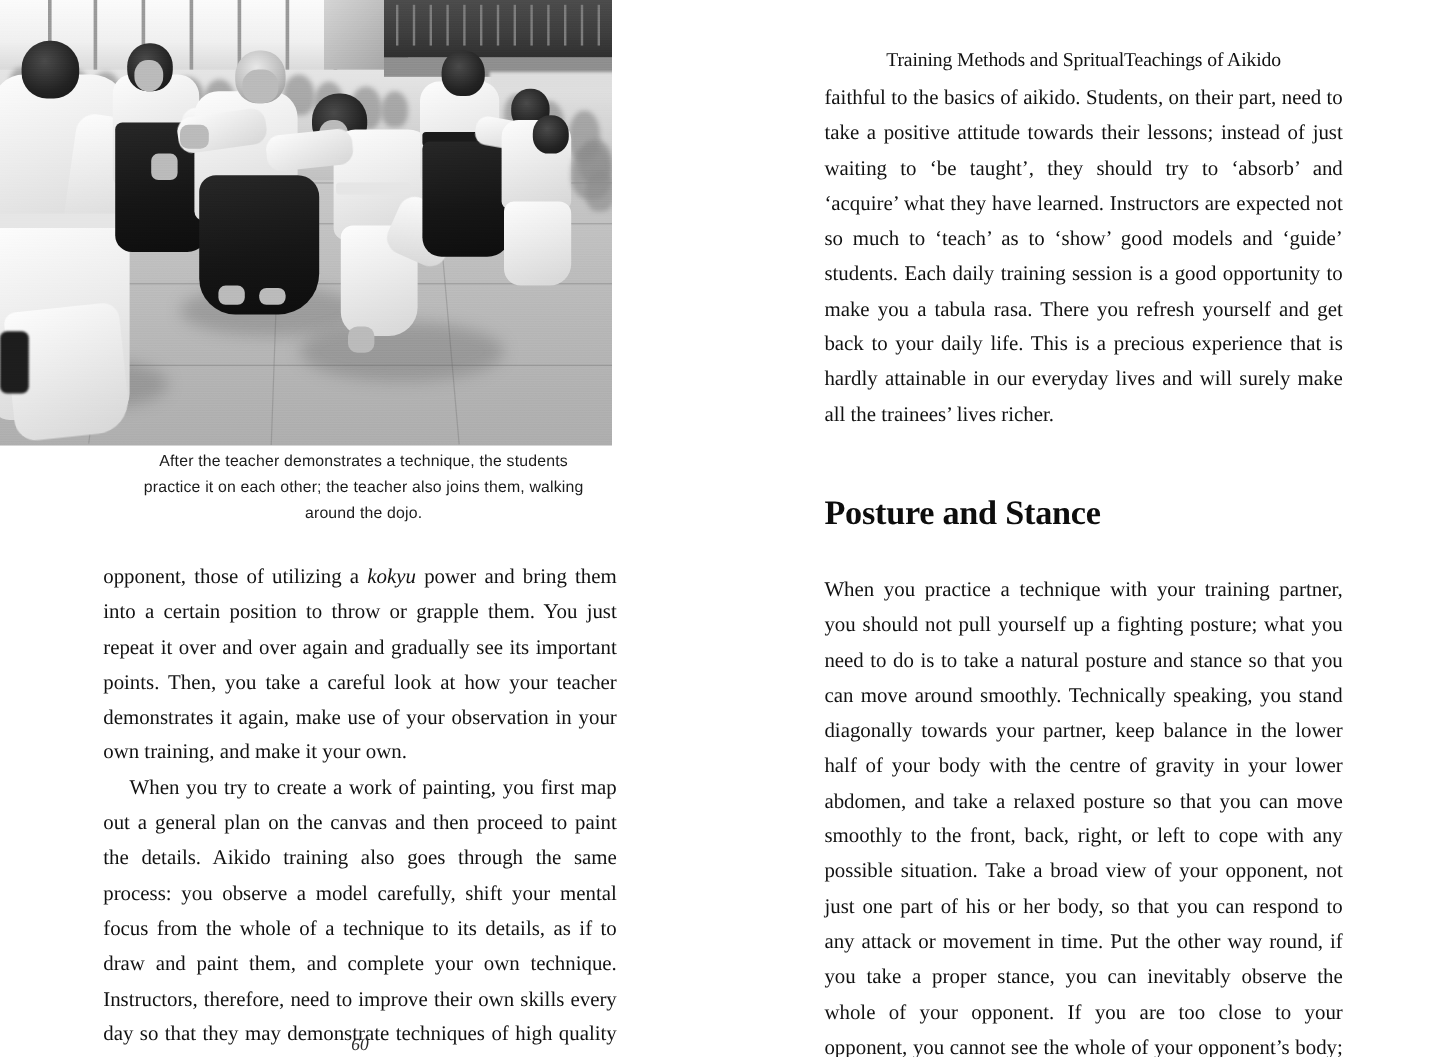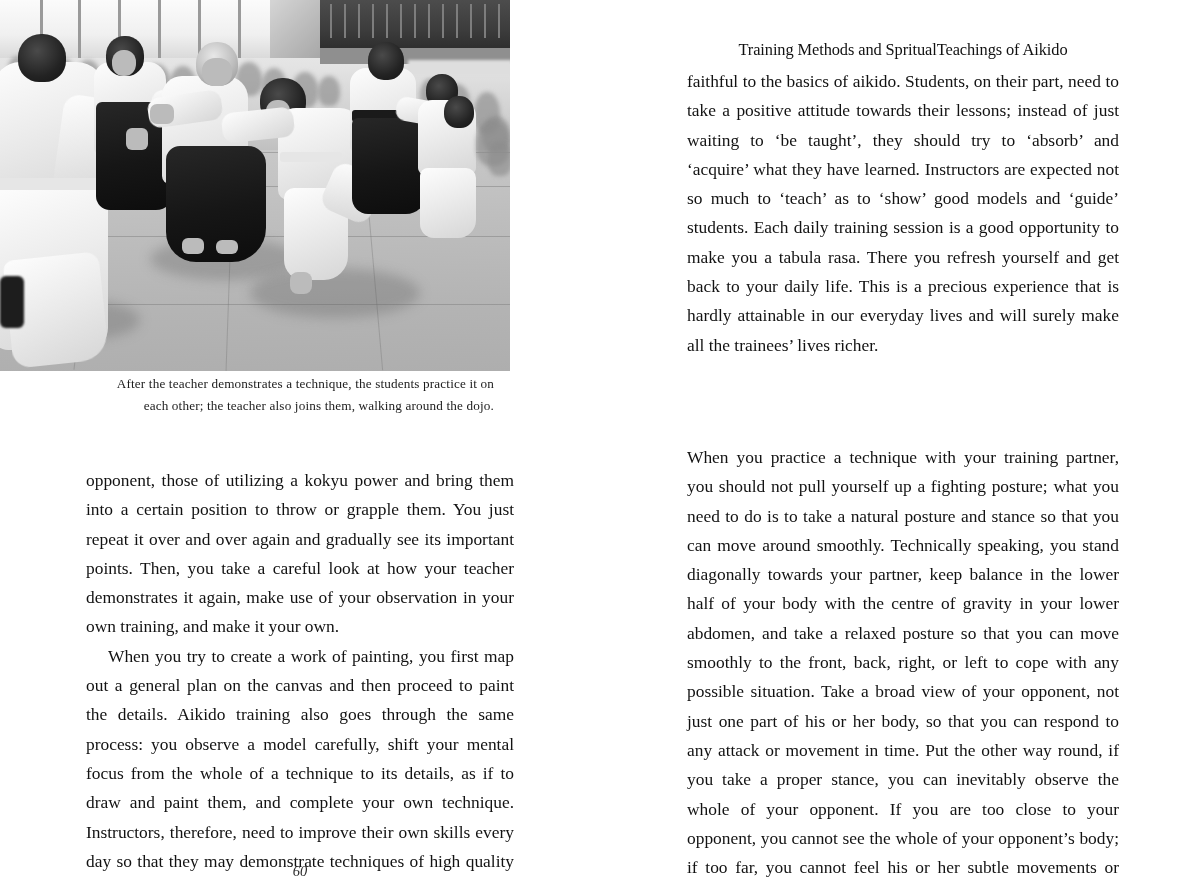--- a/index.html
+++ b/index.html
@@ -43,25 +43,25 @@
     position: absolute;
     inset: 0;
     filter: grayscale(100%);
   }
 
   .caption {
     position: absolute;
     left: 112px;
     top: 373px;
     width: 382px;
-    font-family: Liberation Serif, serif;
+    font-family: Liberation Sans, sans-serif;
     font-size: 13.2px;
     line-height: 22px;
     color: #1b1b1b;
-    text-align: right;
+    text-align: center;
     letter-spacing: 0.15px;
   }
 
   .col-left {
     position: absolute;
     left: 86px;
     top: 466px;
     width: 428px;
   }
 
@@ -103,20 +103,21 @@
     color: #121212;
     hyphens: none;
   }
   p.body.indent {
     text-indent: 22px;
   }
   p.body + p.body {
     margin-top: 0;
   }
   .ital {
+    font-style: italic;
   }
 
   h2.section-heading {
     margin: 0;
     font-family: "Liberation Serif", serif;
     font-weight: bold;
     font-size: 28.5px;
     line-height: 34px;
     color: #0d0d0d;
     letter-spacing: -0.2px;
@@ -369,19 +370,20 @@
     <div class="folio folio-left">60</div>
   </div>
 
   <div class="page-right">
 
     <div class="running-head">Training Methods and SpritualTeachings of Aikido</div>
 
     <div class="col-right">
       <p class="body" id="rp0"><span>faithful to the basics of aikido. Students, on their part, need to take a positive attitude towards their lessons; instead of just waiting to ‘be taught’, they should try to ‘absorb’ and ‘acquire’ what they have learned. Instructors are expected not so much to ‘teach’ as to ‘show’ good models and ‘guide’ students. Each daily training session is a good opportunity to make you a tabula rasa. There you refresh yourself and get back to your daily life. This is a precious experience that is hardly attainable in our everyday lives and will surely make all the trainees’ lives richer.</span></p>
       <div class="heading-gap-before"></div>
+      <h2 class="section-heading">Posture and Stance</h2>
       <div class="heading-gap-after"></div>
       <p class="body" id="rp1"><span>When you practice a technique with your training partner, you should not pull yourself up a fighting posture; what you need to do is to take a natural posture and stance so that you can move around smoothly. Technically speaking, you stand diagonally towards your partner, keep balance in the lower half of your body with the centre of gravity in your lower abdomen, and take a relaxed posture so that you can move smoothly to the front, back, right, or left to cope with any possible situation. Take a broad view of your opponent, not just one part of his or her body, so that you can respond to any attack or movement in time. Put the other way round, if you take a proper stance, you can inevitably observe the whole of your opponent. If you are too close to your opponent, you cannot see the whole of your opponent’s body; if too far, you cannot feel his or her subtle movements or signs of movements. You need to keep your opponent at a proper distance, not too long and not too short.</span></p>
     </div>
 
   </div>
 
 </div>
 
 </body></html>

